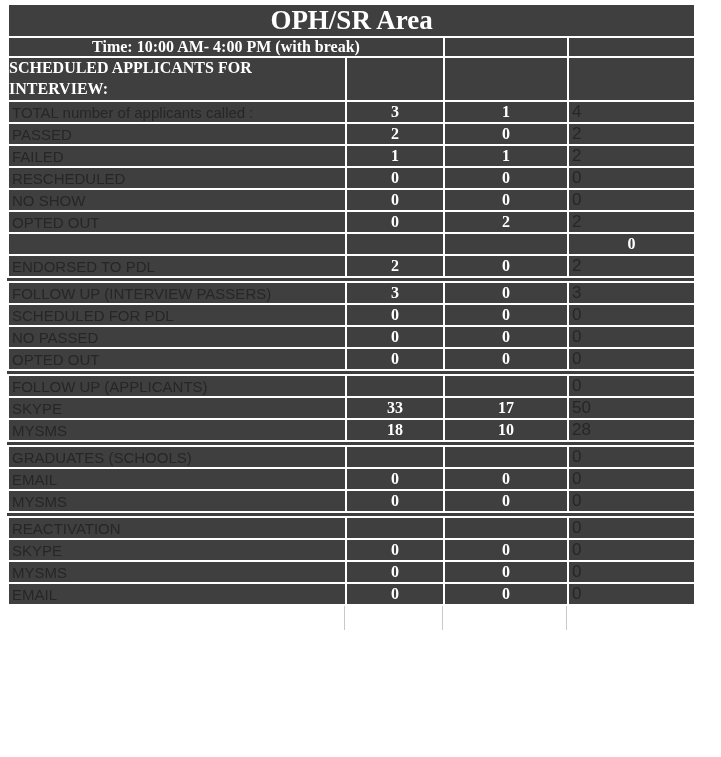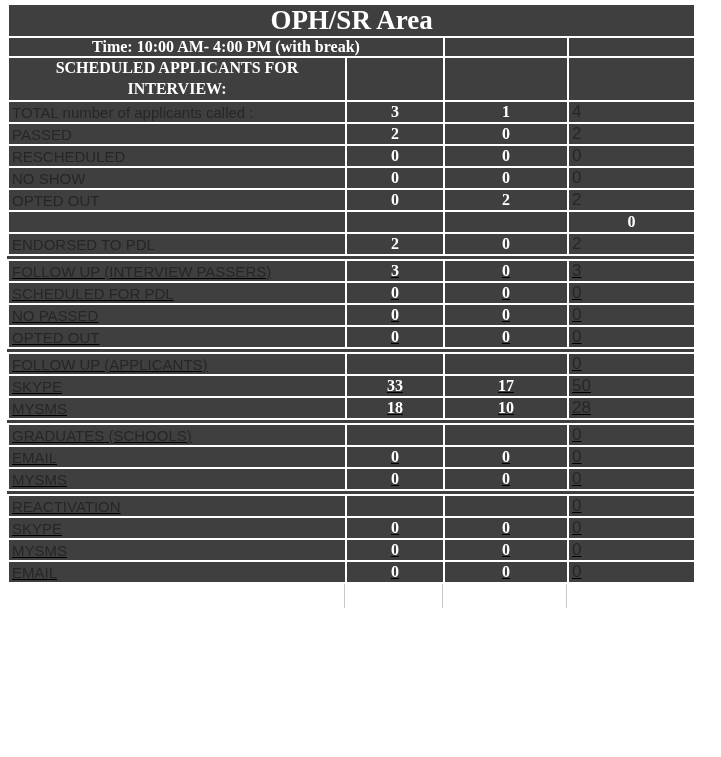--- a/index.html
+++ b/index.html
@@ -16,21 +16,21 @@
   .sheet {
     width: 687px;
     margin: 3px 0 0 7px;
     background: var(--cell_bg);
   }
   table.grid {
     border-collapse: collapse;
     table-layout: fixed;
     width: 687px;
   }
-  table.grid + table.grid { margin-top: 3px; text-decoration: underline; }
+  table.grid + table.grid { margin-top: 3px; }
   td {
     border: 2px solid var(--border);
     background: var(--cell_bg);
     overflow: hidden;
     white-space: nowrap;
     padding: 0;
     vertical-align: middle;
   }
   .title-cell {
     font: bold 27px "Liberation Serif", serif;
@@ -40,21 +40,20 @@
   }
   .time-cell, .colhead-cell {
     font: bold 16px "Liberation Serif", serif;
     color: var(--light_text);
     text-align: center;
     height: 14px;
   }
   .sched-cell {
     font: bold 16px "Liberation Serif", serif;
     color: var(--light_text);
-    text-align: center;
     height: 44px;
     margin-top: 20px;
   }
   .sched-cell span {
     display: inline-block;
     max-width: 255px;
     white-space: normal;
     line-height: 1.3;
   }
   .data-row { height: 22px; }
@@ -120,20 +119,26 @@
           <td class="cell-num">1</td>
           <td class="cell-total">4</td>
         </tr>
         <tr class="data-row">
           <td class="cell-label">PASSED</td>
           <td class="cell-num">2</td>
           <td class="cell-num">0</td>
           <td class="cell-total">2</td>
         </tr>
         <tr class="data-row">
+          <td class="cell-label">FAILED</td>
+          <td class="cell-num">1</td>
+          <td class="cell-num">1</td>
+          <td class="cell-total">2</td>
+        </tr>
+        <tr class="data-row">
           <td class="cell-label">RESCHEDULED</td>
           <td class="cell-num">0</td>
           <td class="cell-num">0</td>
           <td class="cell-total">0</td>
         </tr>
         <tr class="data-row">
           <td class="cell-label">NO SHOW</td>
           <td class="cell-num">0</td>
           <td class="cell-num">0</td>
           <td class="cell-total">0</td>

